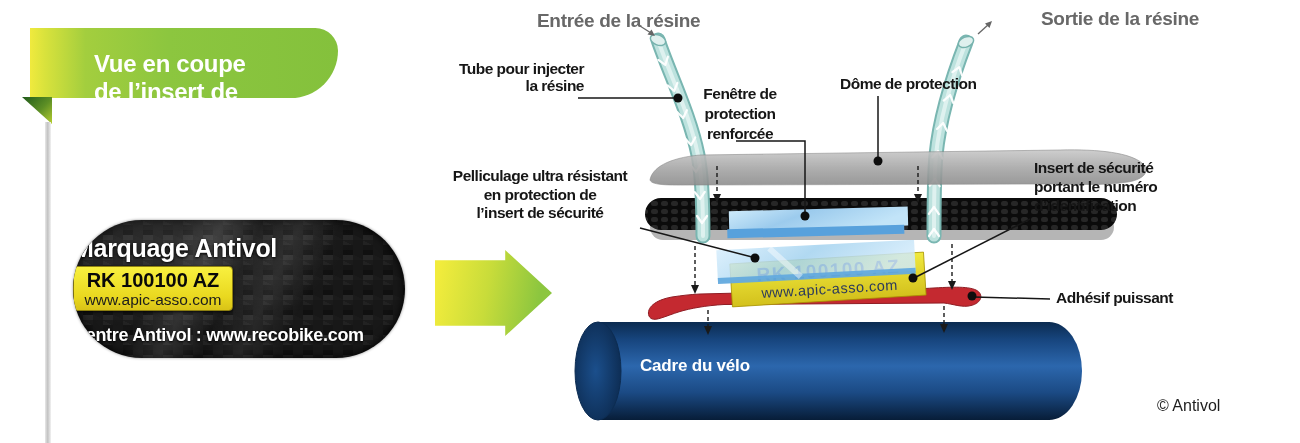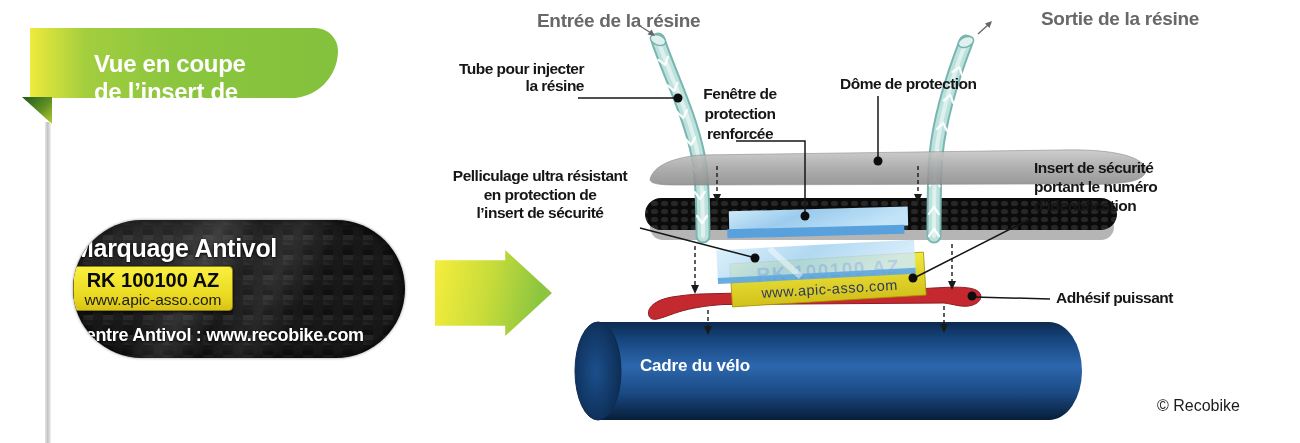--- a/index.html
+++ b/index.html
@@ -269,14 +269,14 @@
   <div class="lbl lbl-insert">
     <div>Insert de sécurité</div>
     <div>portant le numéro</div>
     <div>d’identification</div>
   </div>
 
   <div class="lbl lbl-adhesive">Adhésif puissant</div>
 
   <div class="lbl lbl-frame">Cadre du vélo</div>
 
-  <div class="copyright">© Recobike</div>
+  <div class="copyright">© Antivol</div>
 </div>
 
 </body></html>

